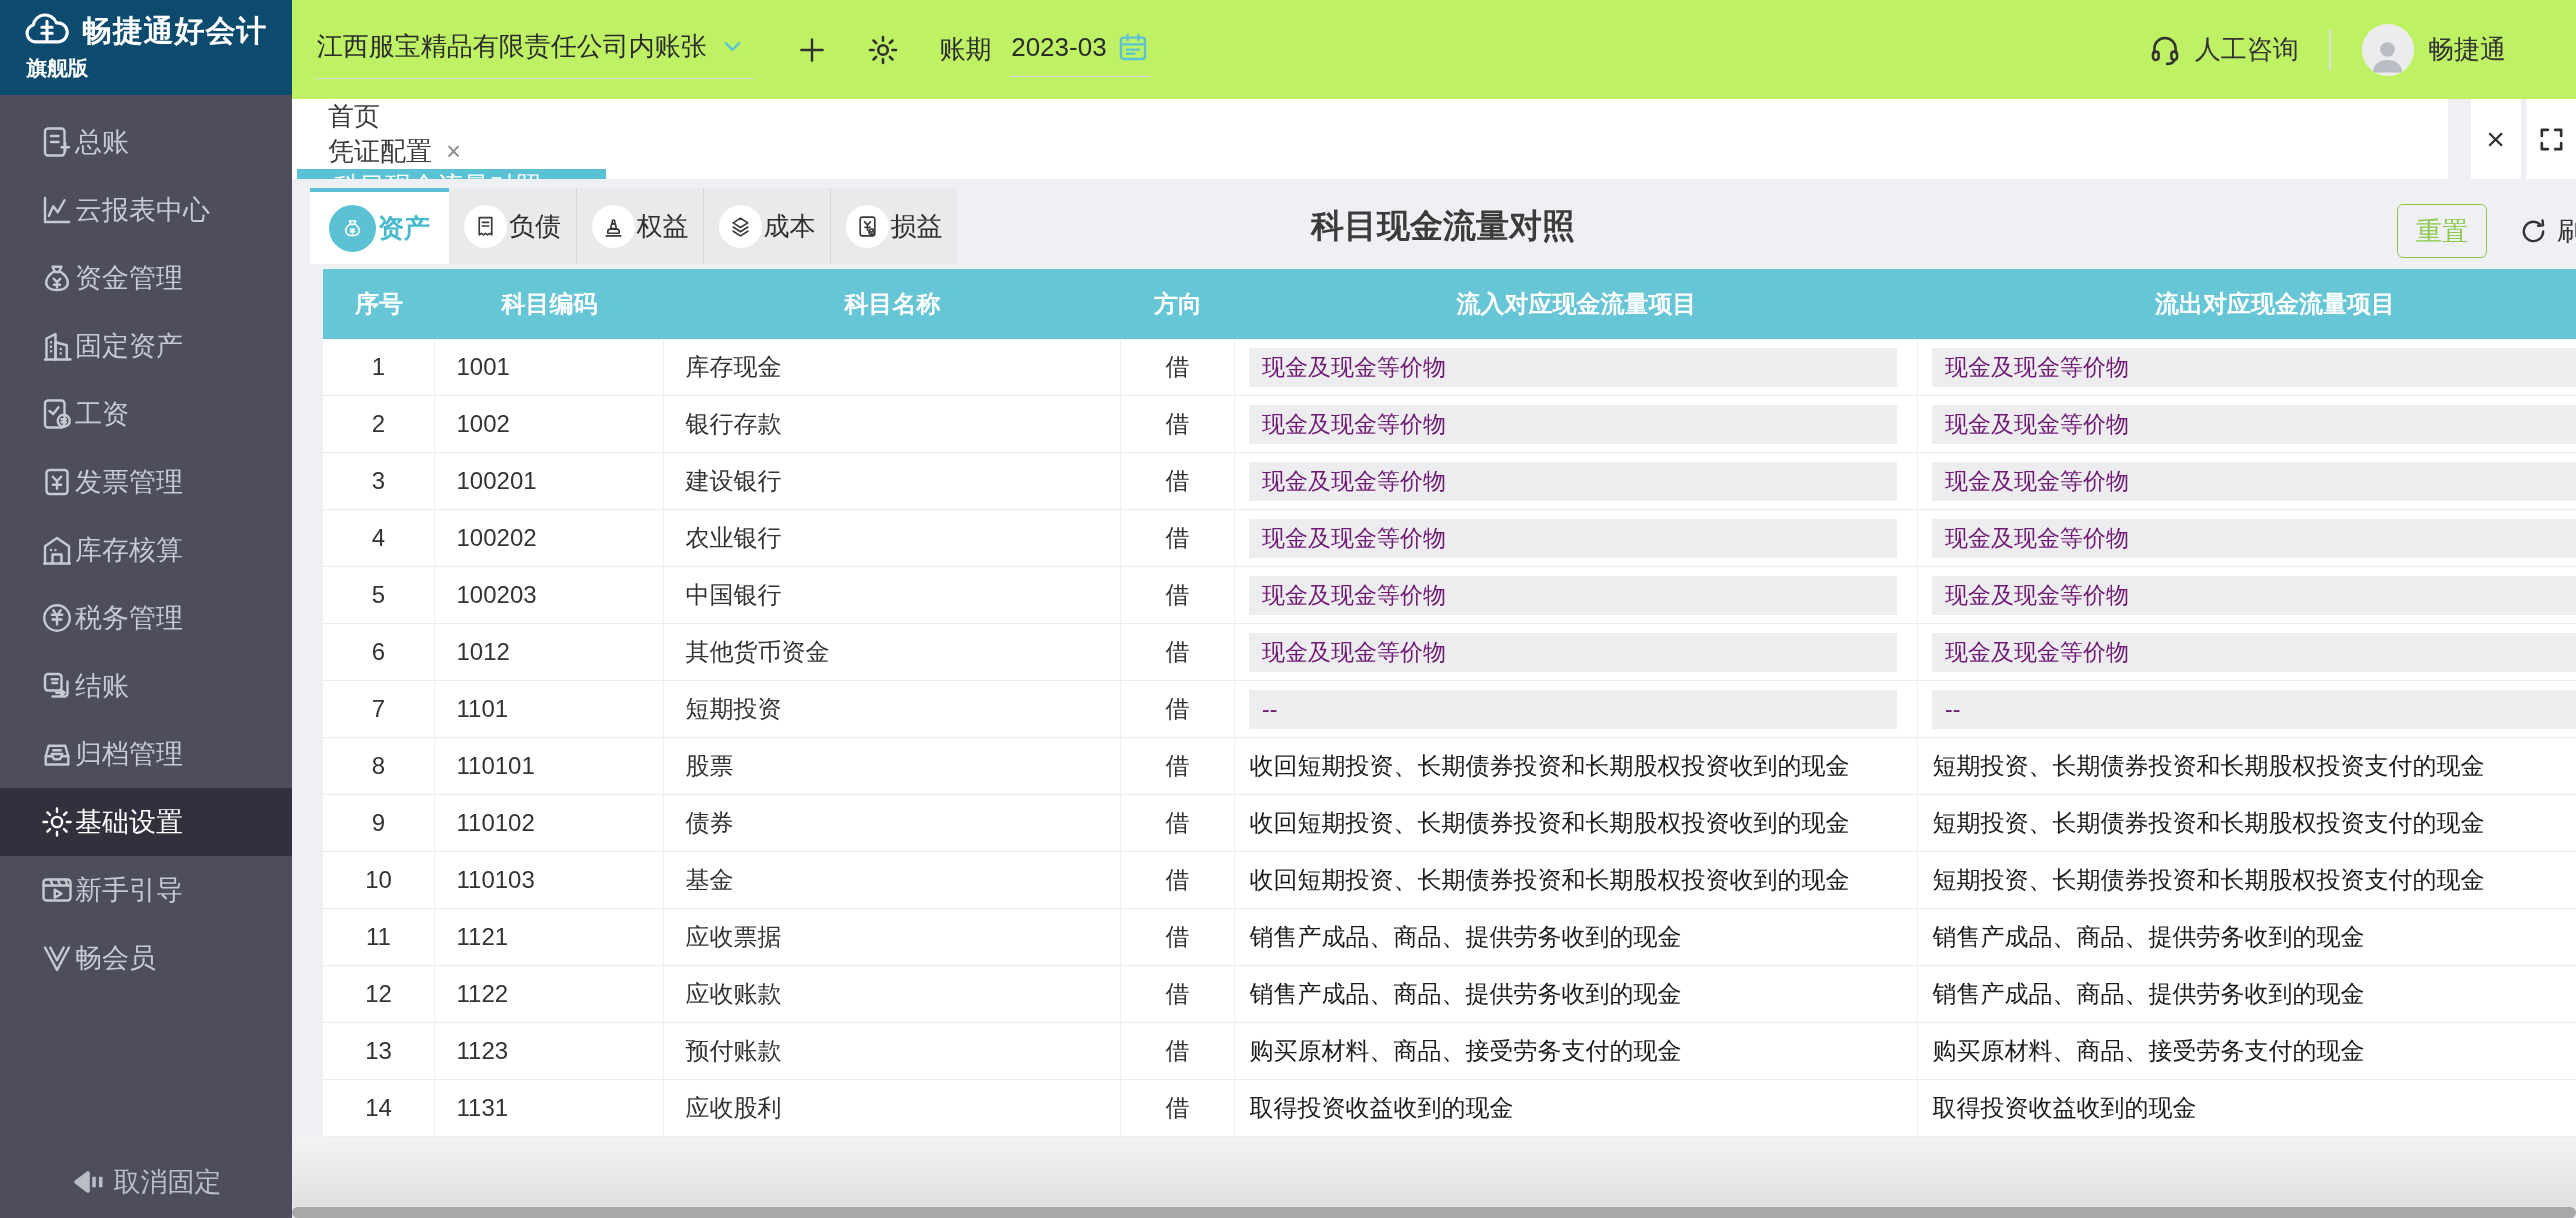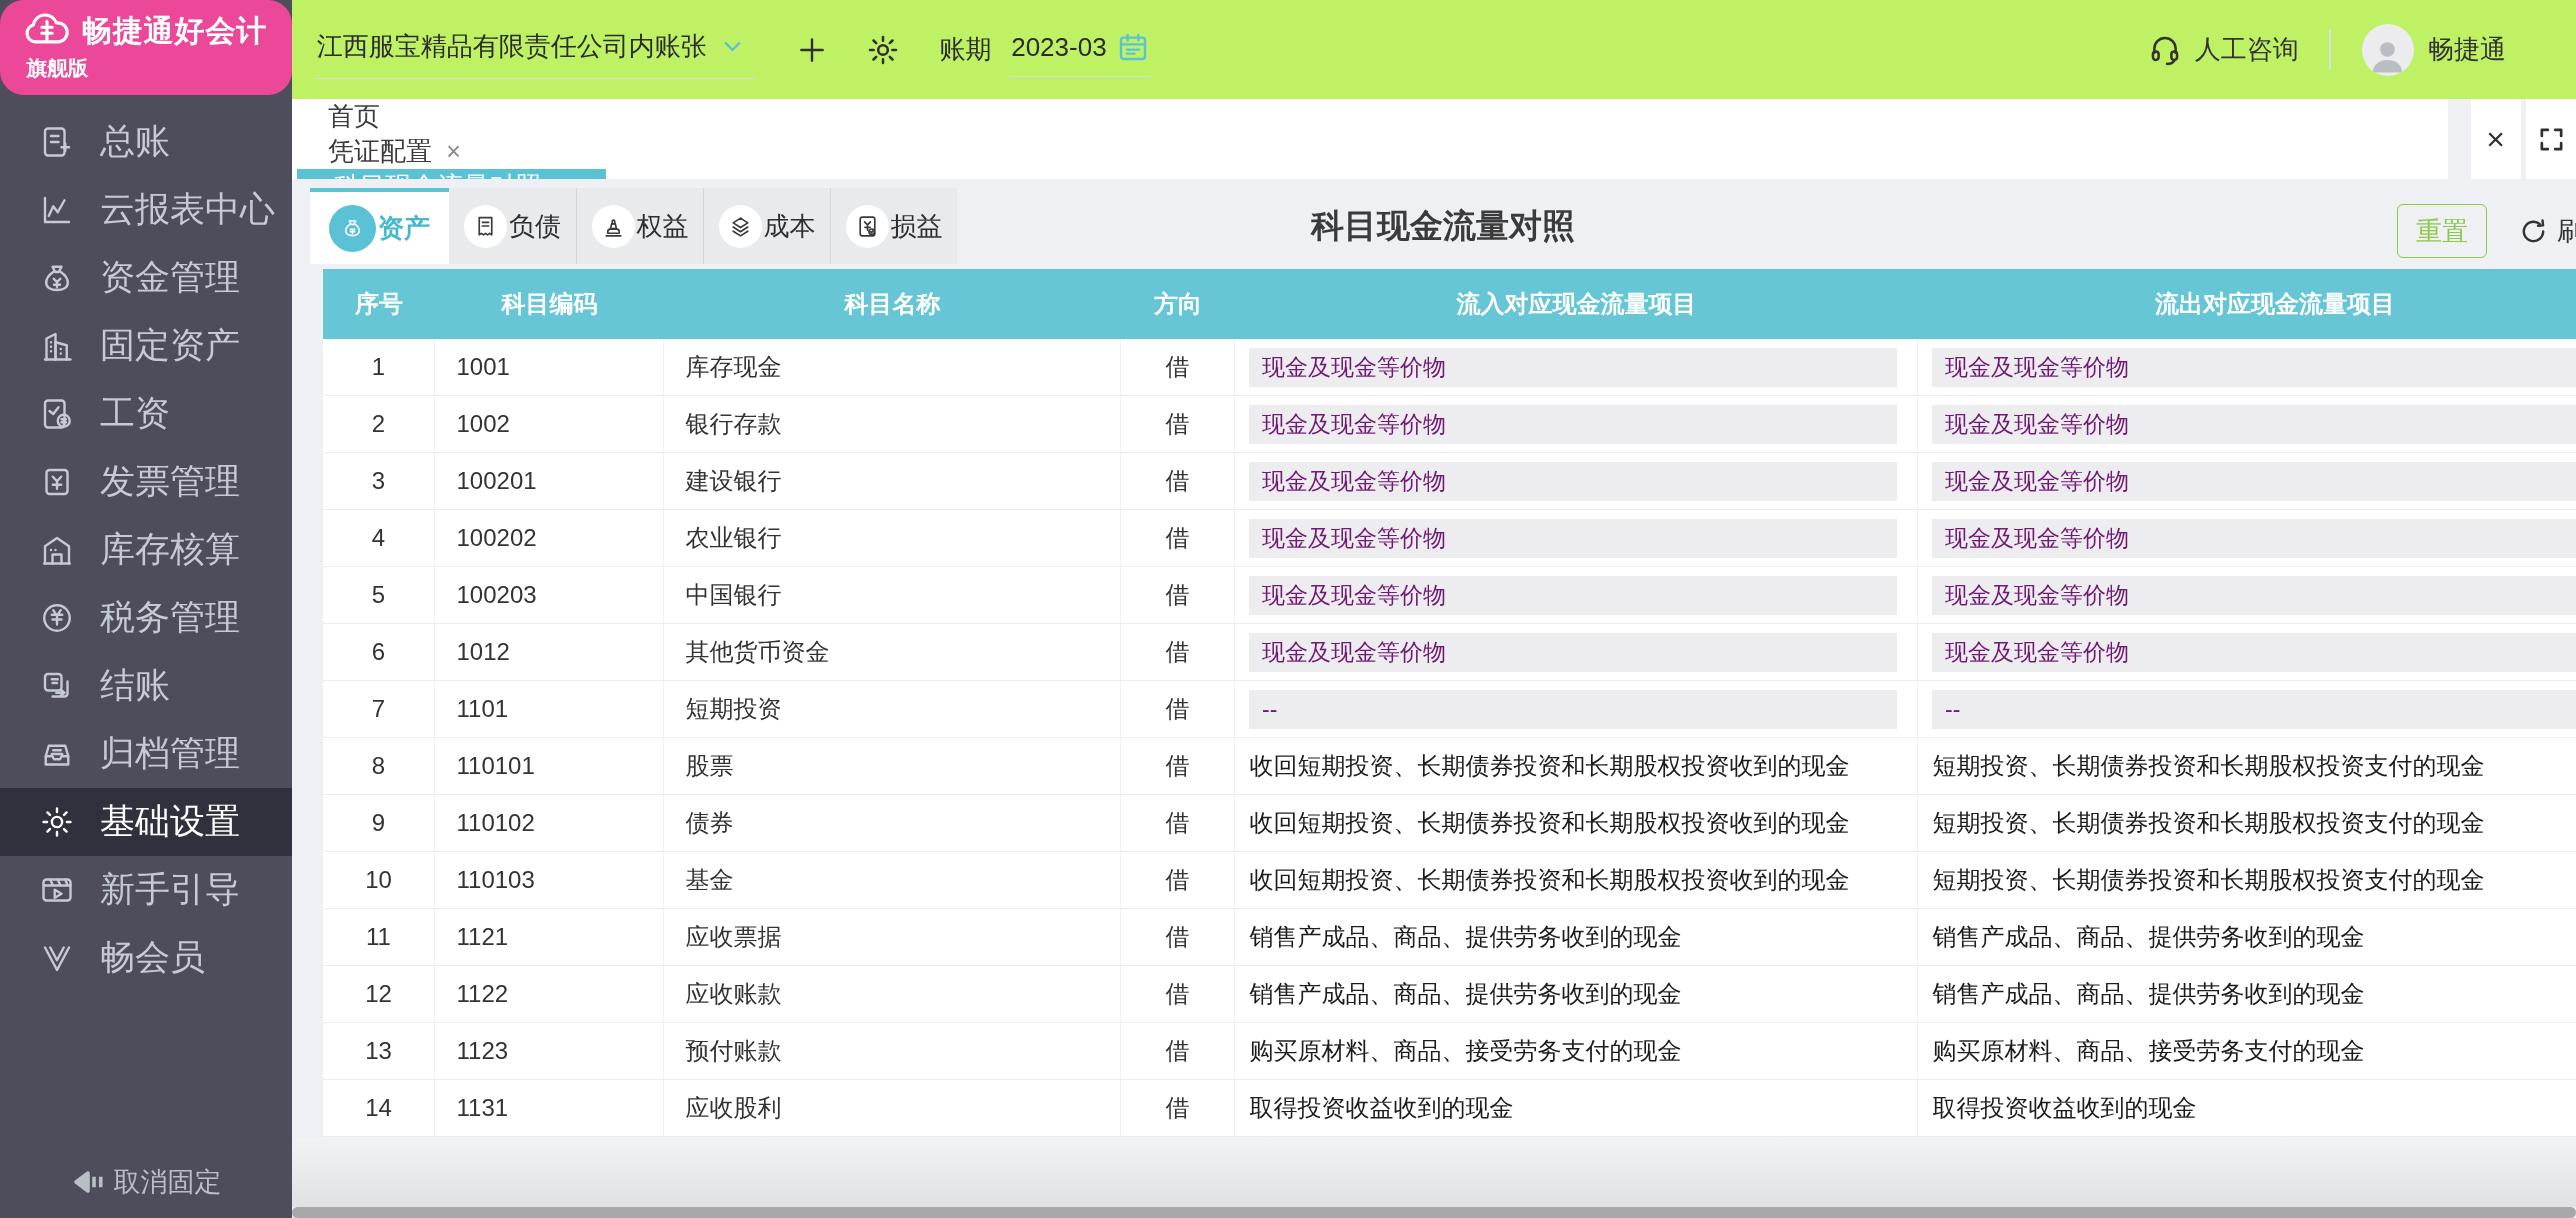--- a/index.html
+++ b/index.html
@@ -2,28 +2,28 @@
 <html style="font-size:14.4px"><head>
 <meta charset="utf-8">
 <style>
   html,body{margin:0;padding:0;width:2576px;height:1218px;overflow:hidden;
     font-family:"Liberation Sans","DejaVu Sans",sans-serif;background:#eef0f3;position:relative;}
   .icon{display:inline-flex;align-items:center;justify-content:center;}
   .icon svg{display:block;}
 
   
   #sidebar{position:absolute;left:0;top:0;width:292px;height:1218px;background:#4d4d5c;z-index:5;}
-  #logo{height:95px;background:#ec4899;color:#fff;padding:10.8px 0 0 23px;box-sizing:border-box;border-radius:24px;}
+  #logo{height:95px;background:#0c4a6e;color:#fff;padding:10.8px 0 0 23px;box-sizing:border-box;}
   .logo-row{display:flex;align-items:center;gap:10.8px;}
   .logo-row .icon{width:48px;height:41px;color:#fff;}
   .brand{font-size:30px;font-weight:bold;letter-spacing:0.9px;white-space:nowrap;}
   .edition{font-size:20.6px;font-weight:bold;margin:1.8px 0 0 3.6px;}
   #side-menu{padding-top:12.6px;}
-  .side-item{height:68px;display:flex;align-items:center;padding-left:39px;gap:25px;
-    color:#c5cad3;font-size:35px;cursor:pointer;white-space:nowrap;}
+  .side-item{height:68px;display:flex;align-items:center;padding-left:39px;
+    color:#c5cad3;font-size:27px;cursor:pointer;white-space:nowrap;}
   .side-item .icon{width:36px;height:36px;color:#c5cad3;}
   .side-item.active{background:#30313c;color:#fff;}
   .side-item.active .icon{color:#fff;}
   #collapse-btn{position:absolute;bottom:7.2px;left:0;width:100%;height:57px;display:flex;
     align-items:center;justify-content:center;gap:7.2px;color:#b9bec7;font-size:27px;cursor:pointer;}
   #collapse-btn .icon{width:36px;height:30.5px;color:#b9bec7;}
 
   
   #topbar{position:absolute;left:292px;top:0;right:0;height:99px;background:#bef264;
     display:flex;align-items:center;}

